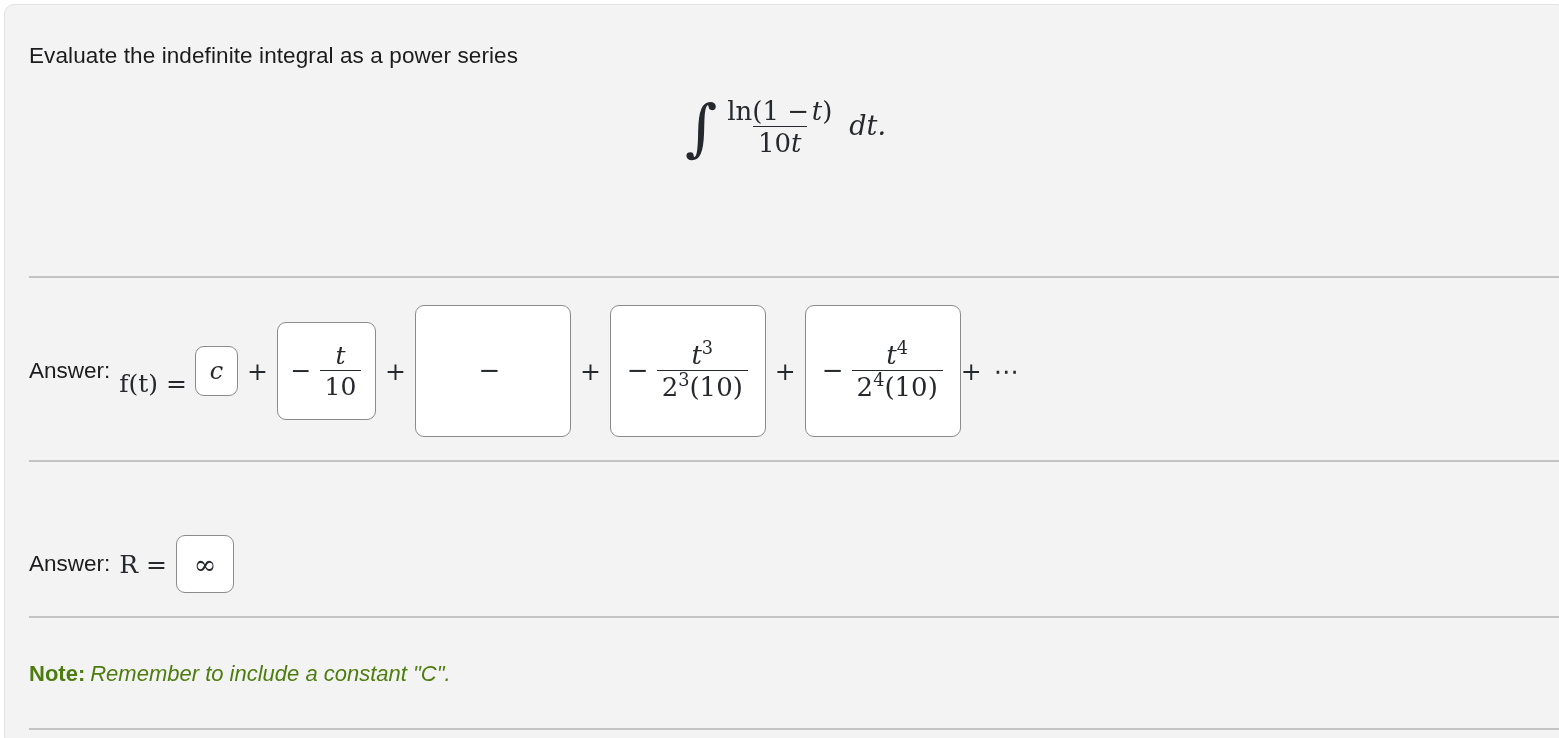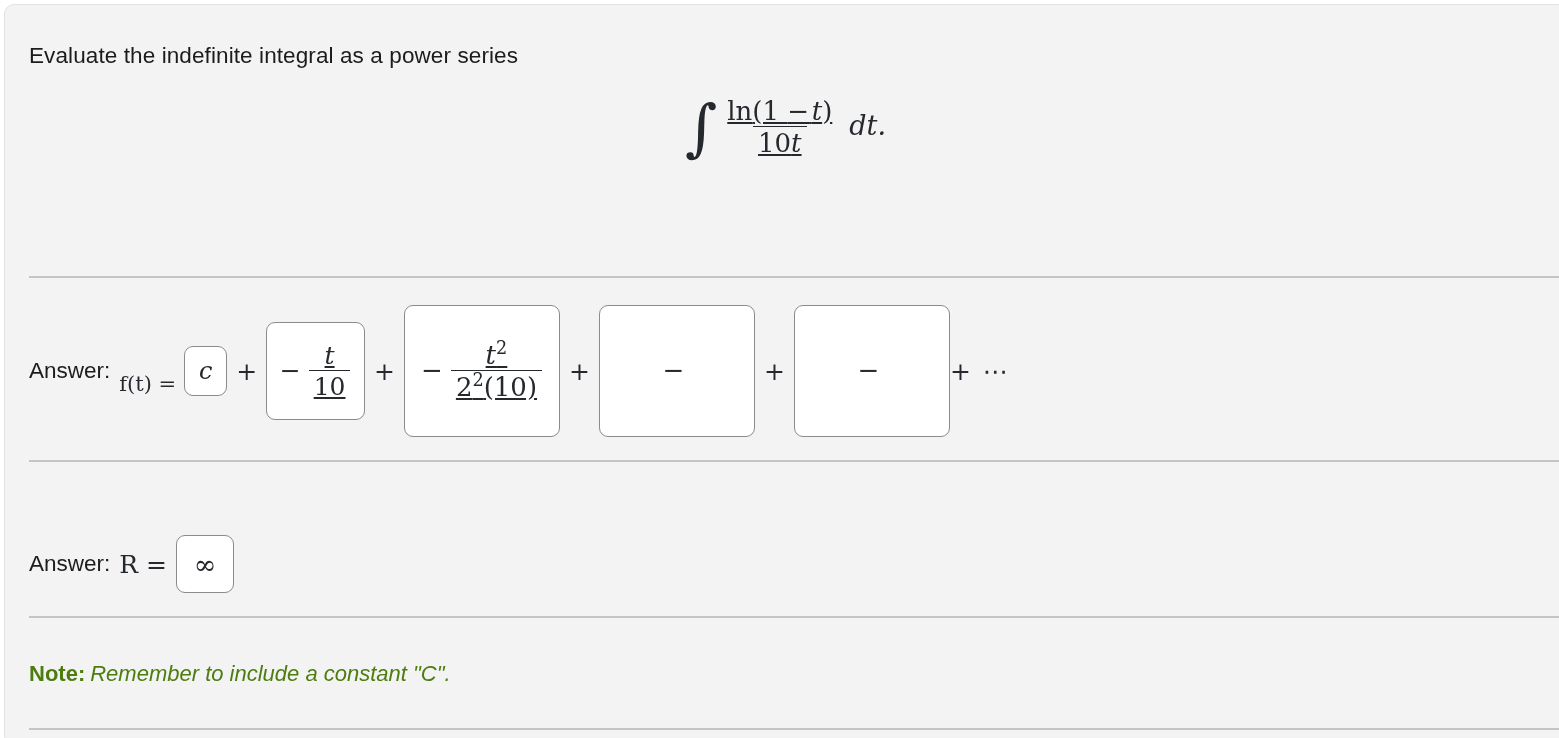--- a/index.html
+++ b/index.html
@@ -62,21 +62,20 @@
   }
 
   
   .frac {
     display: inline-flex;
     flex-direction: column;
     align-items: center;
     vertical-align: middle;
     line-height: 1.08;
     margin: 0 1px;
-    text-decoration: underline;
   }
   .frac > .num { padding: 0 5px 1px 5px; }
   .frac > .den { padding: 2px 5px 0 5px; border-top: 1.4px solid #25282c; }
 
   sup.exp {
     font-size: 0.68em;
     vertical-align: super;
     line-height: 0;
     font-style: normal;
   }
@@ -142,21 +141,21 @@
     align-items: center;
     height: 132px;
   }
   #answer-row .answer-label {
     font-size: 22.5px;
     color: #1c1c1e;
     margin-right: 9px;
     white-space: nowrap;
   }
   #answer-row .lead-math {
-    font-size: 21px;
+    font-size: 25px;
     margin-right: 8px;
     white-space: nowrap;
     margin-top: 25px;
   }
   .plus {
     font-family: "DejaVu Serif", serif;
     font-size: 25px;
     color: #25282c;
     margin: 0 9px;
     display: inline-block;
@@ -287,40 +286,48 @@
           <span class="den">
             <span class="mn">10</span>
           </span>
         </span>
       </span>
 
       <span class="plus">+</span>
 
       <span class="ansbox term-n math">
         <span class="neg">−</span>
+      </span>
+
+      <span class="plus">+</span>
+
+      <span class="ansbox term-n math">
+        <span class="neg">−</span>
         <span class="frac">
           <span class="num">
-            <span class="mi">t</span><sup class="exp">2</sup>
+            <span class="mi">t</span><sup class="exp">3</sup>
           </span>
           <span class="den">
-            <span class="mn">2</span><sup class="exp">2</sup><span class="mn">(10)</span>
+            <span class="mn">2</span><sup class="exp">3</sup><span class="mn">(10)</span>
           </span>
         </span>
       </span>
 
       <span class="plus">+</span>
 
       <span class="ansbox term-n math">
         <span class="neg">−</span>
-      </span>
-
-      <span class="plus">+</span>
-
-      <span class="ansbox term-n math">
-        <span class="neg">−</span>
+        <span class="frac">
+          <span class="num">
+            <span class="mi">t</span><sup class="exp">4</sup>
+          </span>
+          <span class="den">
+            <span class="mn">2</span><sup class="exp">4</sup><span class="mn">(10)</span>
+          </span>
+        </span>
       </span>
 
       <span class="ellipsis">+ ⋯</span>
     </div>
 
     <div id="divider-2" class="divider"></div>
 
 
     <div id="roc-answer">
       <span class="answer-label">Answer:</span>

